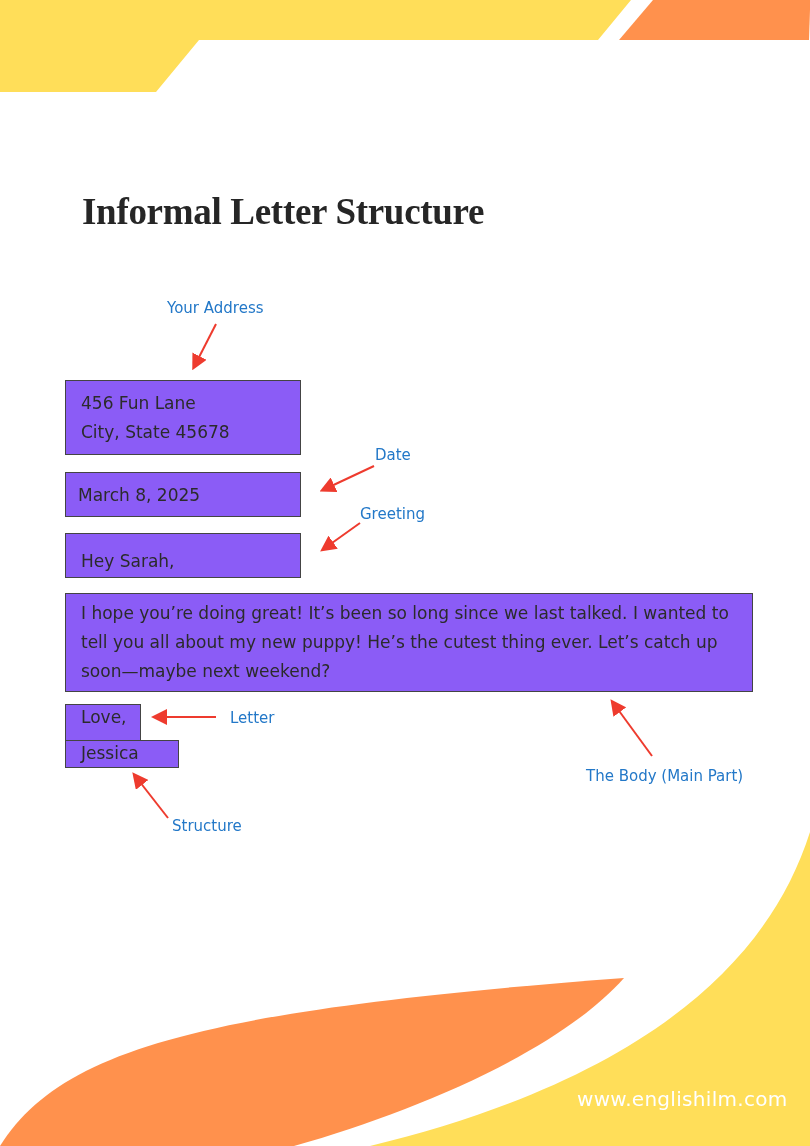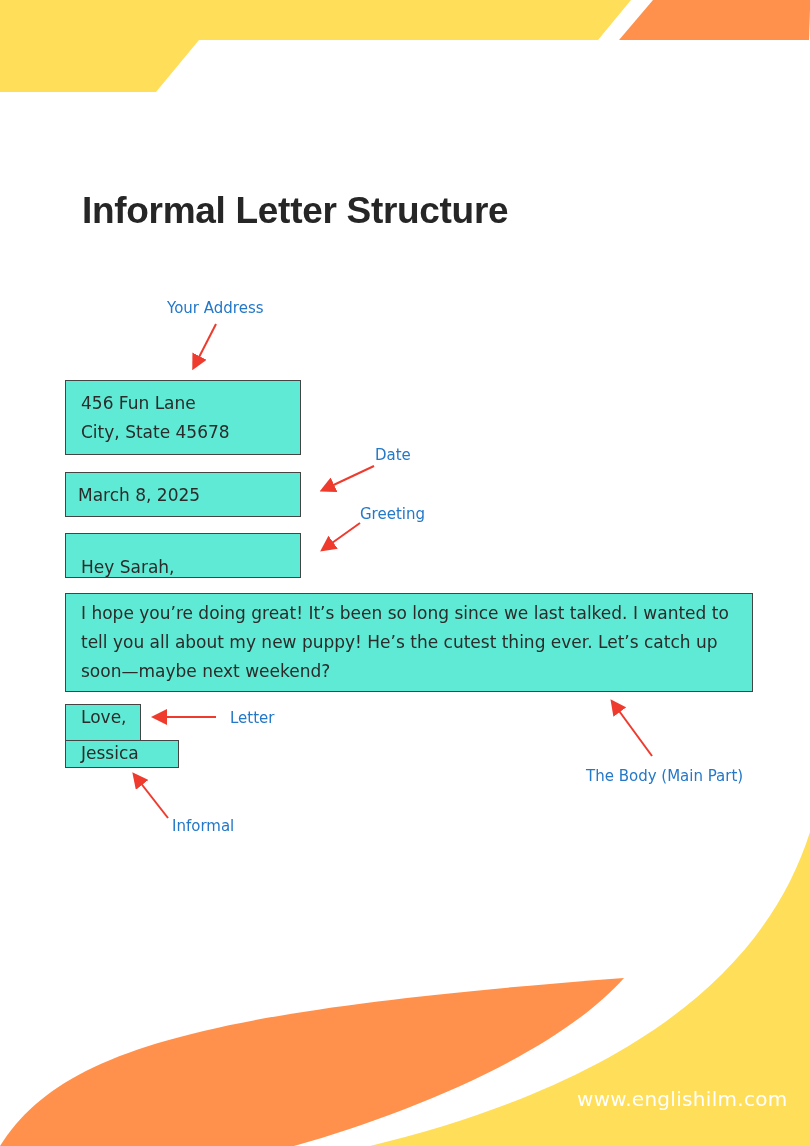--- a/index.html
+++ b/index.html
@@ -4,25 +4,25 @@
   <style>
     html, body { margin: 0; padding: 0; }
     body {
       width: 810px; height: 1146px; position: relative; overflow: hidden;
       background: #ffffff;
       font-family: "Liberation Sans", "DejaVu Sans", sans-serif;
     }
     .deco { position: absolute; left: 0; top: 0; width: 810px; height: 1146px; pointer-events: none; }
     .title {
       position: absolute; left: 82px; top: 190px; margin: 0;
-      font-family: Liberation Sans, sans-serif; font-weight: bold;
+      font-family: Liberation Serif, serif; font-weight: bold;
       font-size: 37px; color: #262626; letter-spacing: -0.3px;
     }
     .box {
-      position: absolute; border: 1.5px solid #444; background: #5eead4;
+      position: absolute; border: 1.5px solid #444; background: #8b5cf6;
       box-sizing: border-box; color: #2b2b2b;
       font-family: "DejaVu Sans", sans-serif; font-size: 17px;
     }
     .box .line { position: absolute; left: 15px; white-space: nowrap; }
     .label {
       position: absolute; color: #2378c8; font-size: 15px;
       font-family: "DejaVu Sans", sans-serif; white-space: nowrap;
     }
     .footer-url {
       position: absolute; left: 577px; top: 1087px; color: #ffffff;
@@ -56,33 +56,33 @@
   <line x1="168" y1="818" x2="136" y2="777" stroke="#EE3B2E" stroke-width="2" marker-end="url(#ah)"></line>
 </svg>
 
 <h1 class="title">Informal Letter Structure</h1>
 
 <div class="label" style="left:167px; top:299px;text-align:center;">Your Address</div>
 <div class="label" style="left:375px; top:446px;">Date</div>
 <div class="label" style="left:360px; top:505px;">Greeting</div>
 <div class="label" style="left:230px; top:709px;">Letter</div>
 <div class="label" style="left:586px; top:767px;">The Body (Main Part)</div>
-<div class="label" style="left:172px; top:817px;">Informal</div>
+<div class="label" style="left:172px; top:817px;">Structure</div>
 
 <div class="box" style="left:65px; top:380px; width:236px; height:75px;">
   <span class="line" style="top:12px;">456 Fun Lane</span>
   <span class="line" style="top:41px;">City, State 45678</span>
 </div>
 
 <div class="box" style="left:65px; top:472px; width:236px; height:45px;">
   <span class="line" style="top:12px; left:12px;">March 8, 2025</span>
 </div>
 
 <div class="box" style="left:65px; top:533px; width:236px; height:45px;">
-  <span class="line" style="top:23px;">Hey Sarah,</span>
+  <span class="line" style="top:17px;">Hey Sarah,</span>
 </div>
 
 <div class="box" style="left:65px; top:593px; width:688px; height:99px;">
   <div class="body-text">I hope you’re doing great! It’s been so long since we last talked. I wanted to tell you all about my new puppy! He’s the cutest thing ever. Let’s catch up soon—maybe next weekend?</div>
 </div>
 
 <div class="box" style="left:65px; top:704px; width:76px; height:42px;">
   <span class="line" style="top:2px;">Love,</span>
 </div>
 

